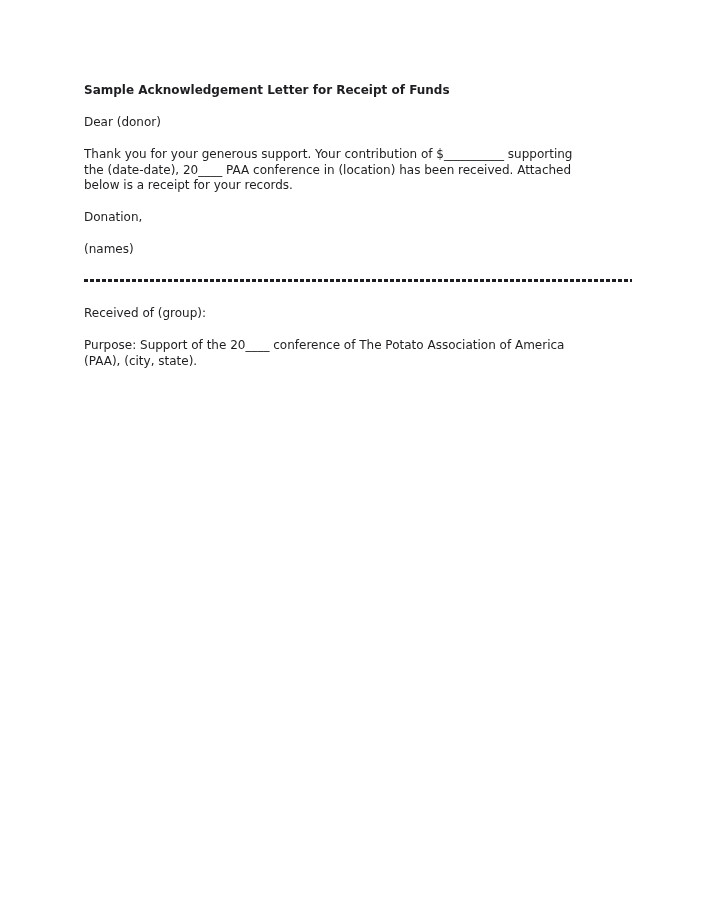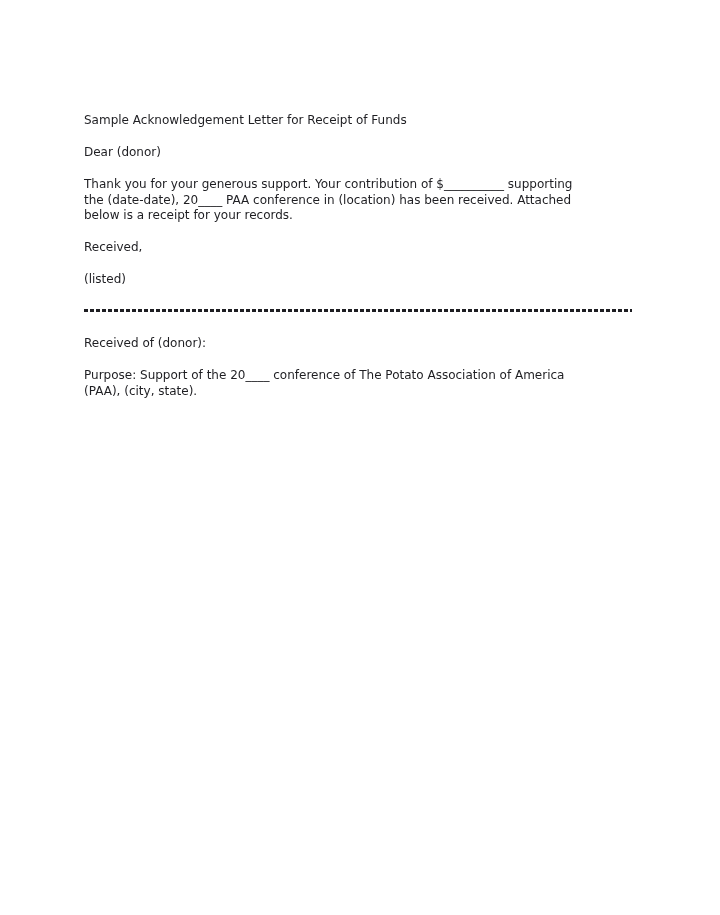--- a/index.html
+++ b/index.html
@@ -21,22 +21,21 @@
     font-family: "DejaVu Sans", sans-serif;
     font-size: 12px;
     line-height: 15.5px;
     color: #1e1e22;
   }
   .doc p {
     margin: 0 0 16.5px 0;
     white-space: pre;
   }
   .doc .title {
-    font-weight: normal;
-    margin-top: 30px;
+    font-weight: bold;
   }
   .divider {
     height: 15.5px;
     margin: 0 0 16.5px 0;
     position: relative;
   }
   .divider::after {
     content: "";
     position: absolute;
     left: 0;
@@ -48,19 +47,19 @@
 </style>
 </head>
 <body>
 
 <div class="doc">
   <p class="title">Sample Acknowledgement Letter for Receipt of Funds</p>
   <p>Dear (donor)</p>
   <p>Thank you for your generous support. Your contribution of $__________ supporting
 the (date-date), 20____ PAA conference in (location) has been received. Attached
 below is a receipt for your records.</p>
-  <p>Received,</p>
-  <p>(listed)</p>
+  <p>Donation,</p>
+  <p>(names)</p>
   <div class="divider"></div>
-  <p>Received of (donor):</p>
+  <p>Received of (group):</p>
   <p>Purpose: Support of the 20____ conference of The Potato Association of America
 (PAA), (city, state).</p>
 </div>
 
 </body></html>

